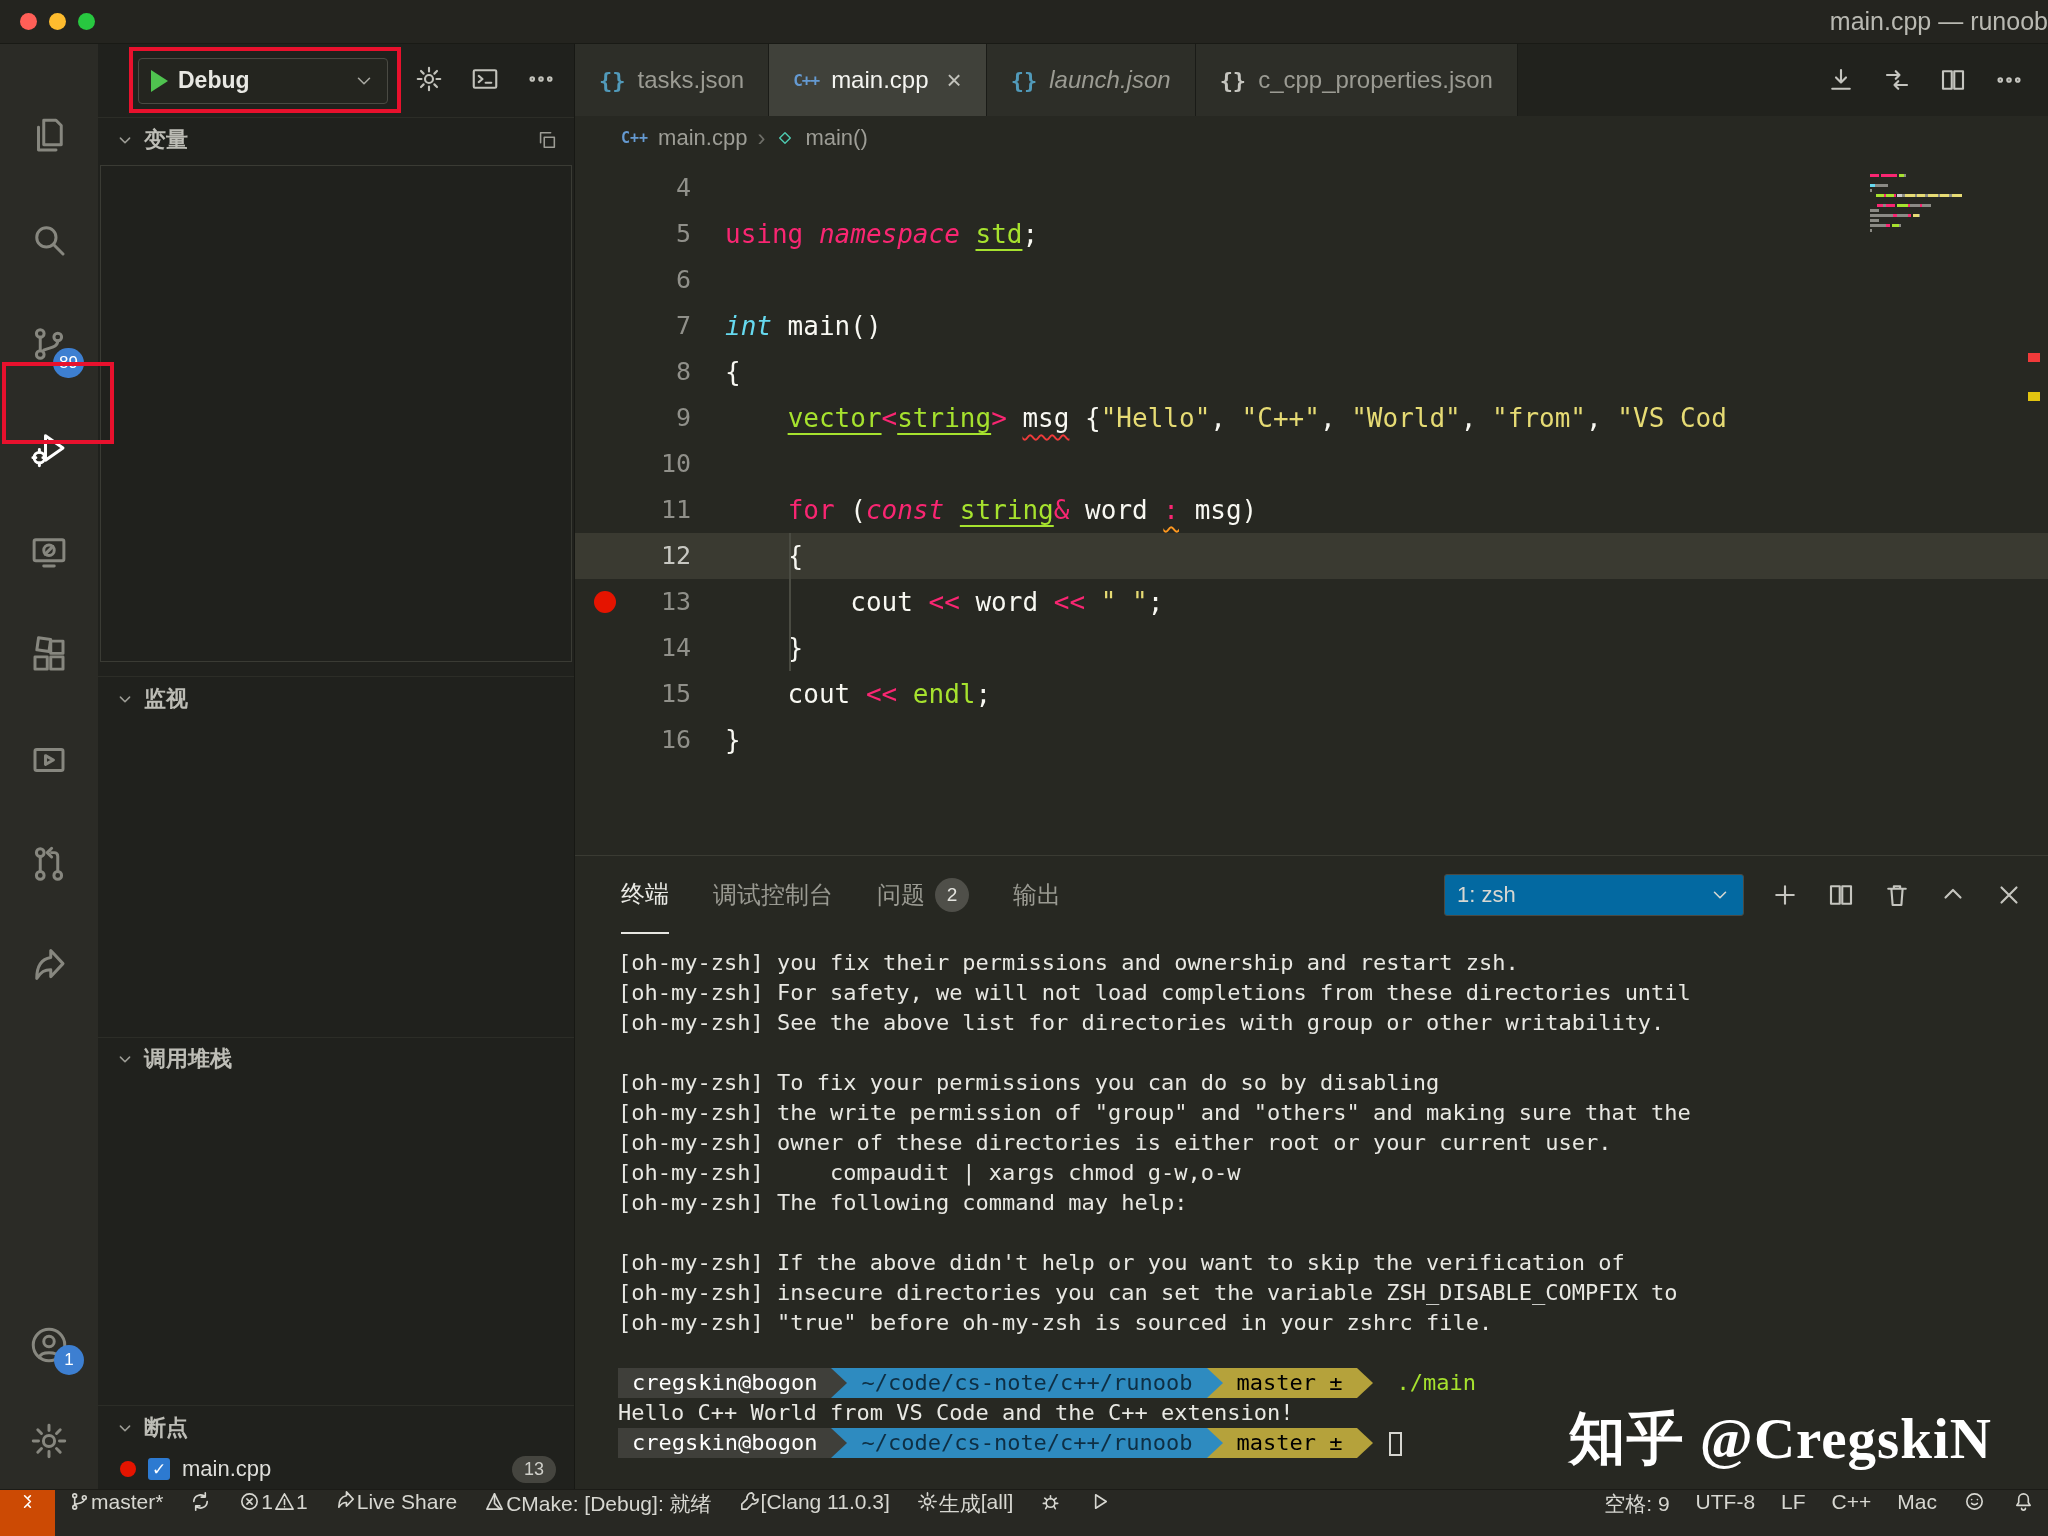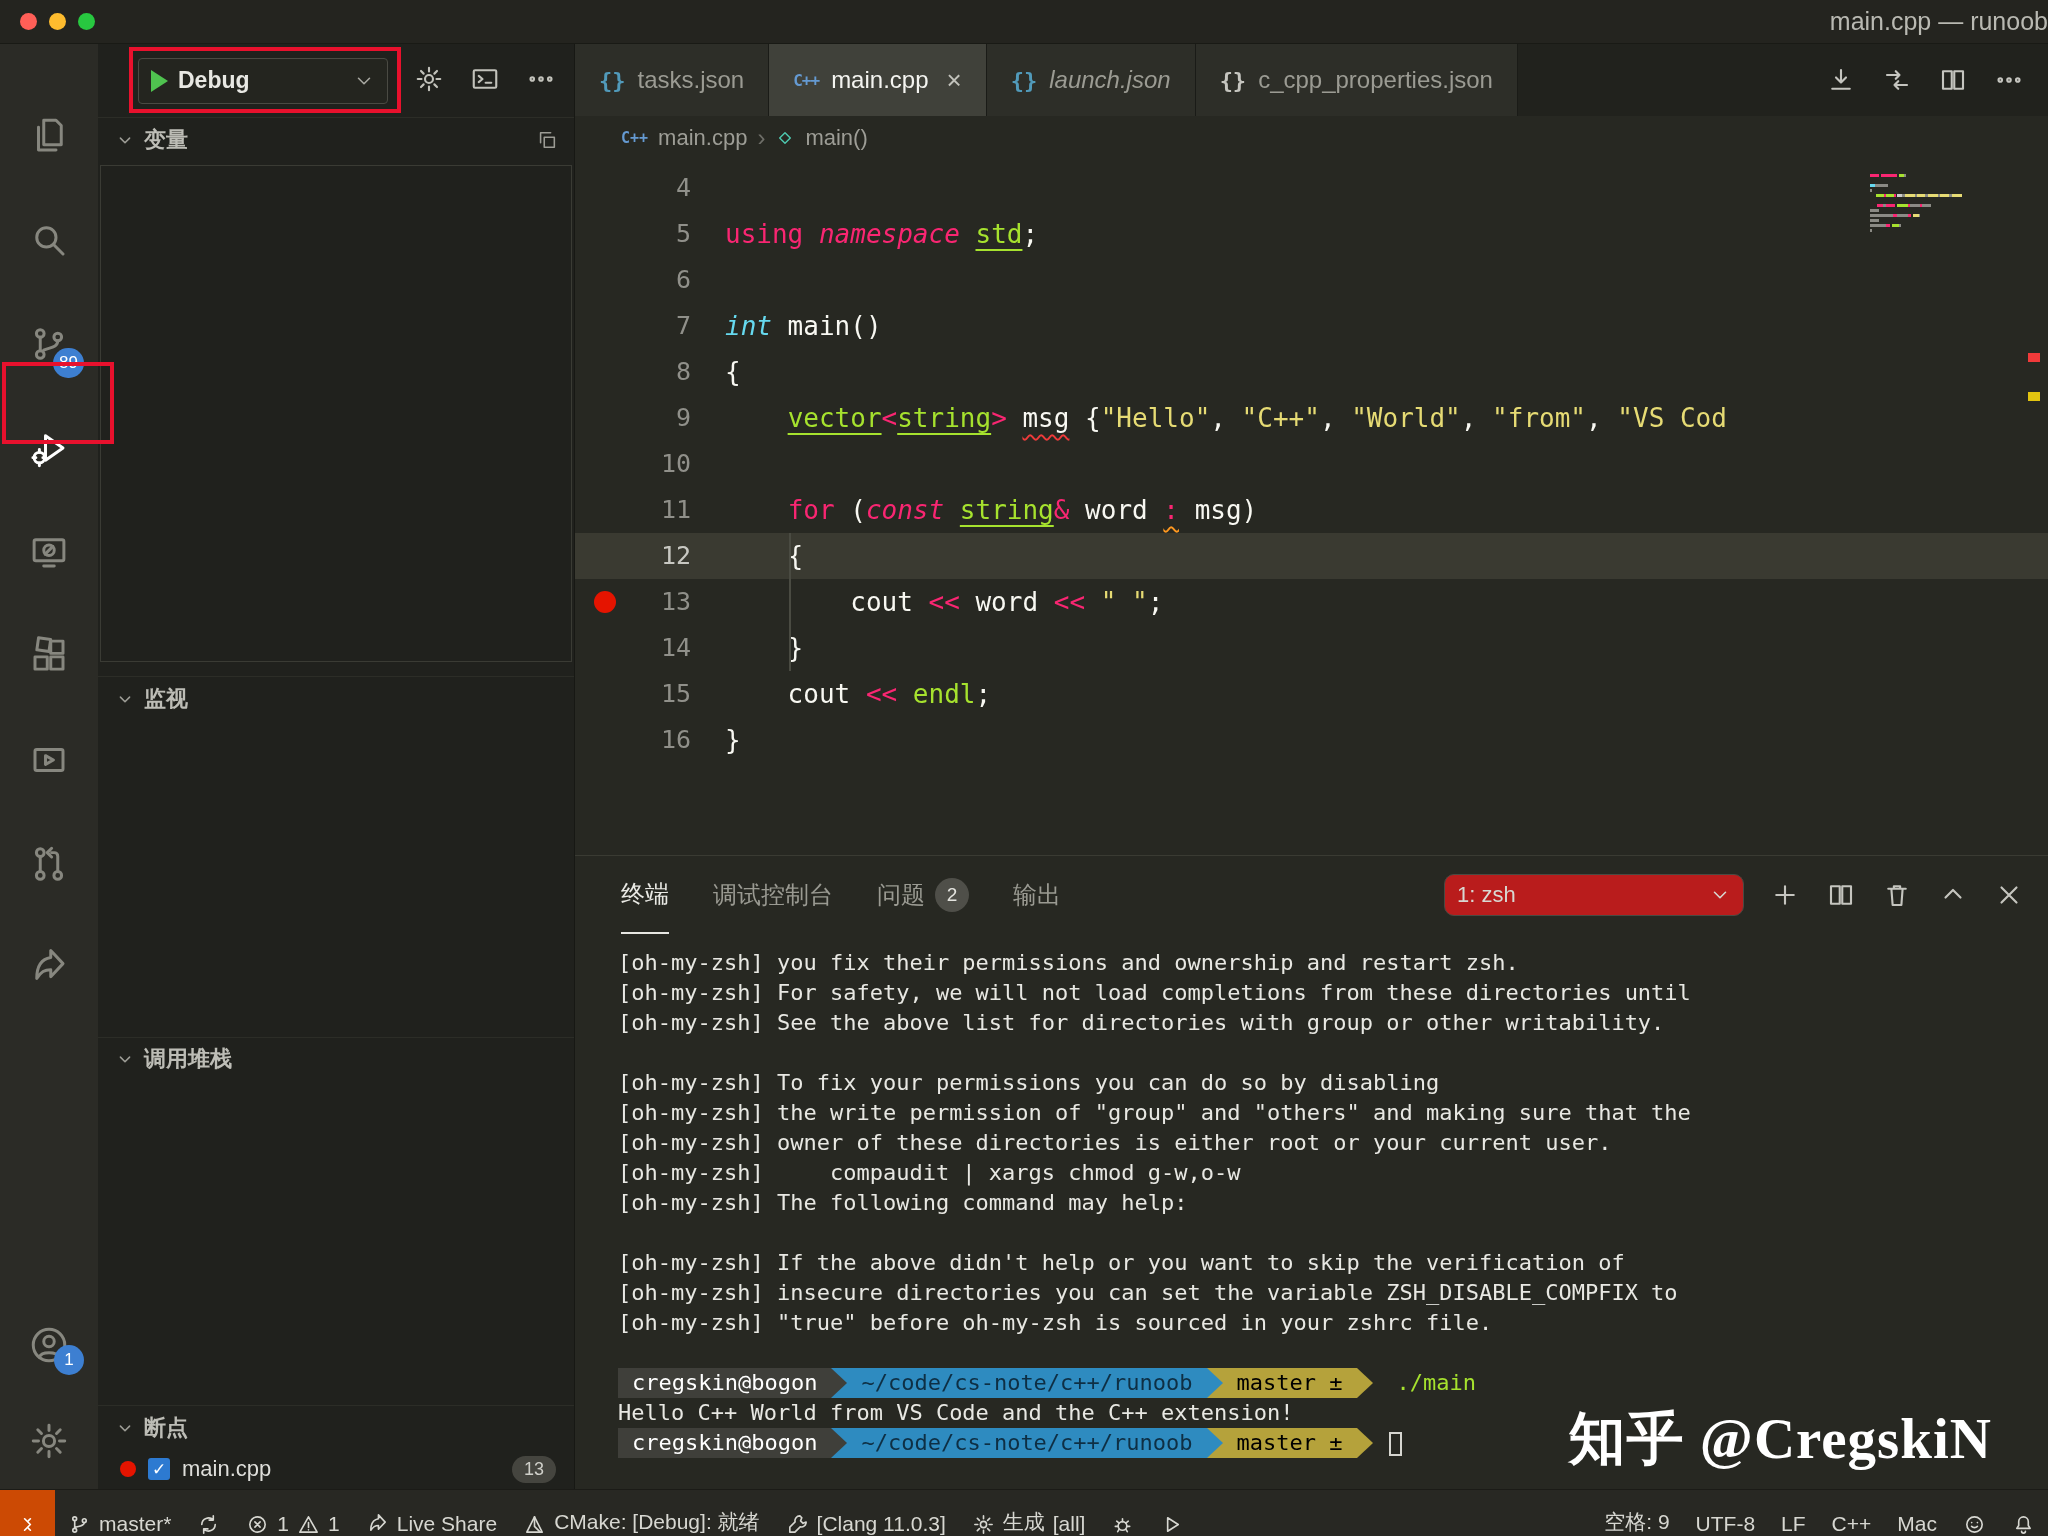--- a/index.html
+++ b/index.html
@@ -101,21 +101,21 @@
   .rm-yellow { top:233px; background:#e2c410; }
 
   
   .panel { height:634px; flex:none; border-top:1px solid #3a3b33; display:flex; flex-direction:column; background:#272822; }
   .panel-header { height:78px; display:flex; align-items:center; padding:0 24px 0 46px; gap:44px; flex:none; }
   .ptab { font-size:24px; color:#9a9a92; height:78px; display:flex; align-items:center; gap:10px; }
   .ptab.active { color:#eaeae5; border-bottom:2px solid #e7e7e2; }
   .pbadge { background:#4f4f49; color:#e4e4df; width:34px; height:34px; border-radius:50%; font-size:19px;
             display:flex; align-items:center; justify-content:center; }
   .panel-right { margin-left:auto; display:flex; align-items:center; gap:26px; color:#c5c5bf; }
-  .shell-select { width:300px; height:42px; border:1px solid #4a4a43; background:#b91c1c; border-radius:10px;
+  .shell-select { width:300px; height:42px; border:1px solid #4a4a43; background:#0369a1; border-radius:3px;
                   display:flex; align-items:center; padding:16px 12px; color:#d8d8d2; font-size:22px; }
   .shell-select span { flex:1; }
   .panel-right .ic { width:30px; height:30px; }
 
   .terminal { flex:1; padding:14px 0 0 43px; font-family:"DejaVu Sans Mono", monospace; font-size:22px; color:#e8e8e3; overflow:hidden; }
   .t-line { height:30px; line-height:30px; white-space:pre; }
   .pseg { display:inline-block; padding:0 14px; height:30px; line-height:30px; vertical-align:top; }
   .seg-user { background:#3f3f3a; color:#ffffff; }
   .seg-path { background:#2e8bc0; color:#0e2f44; }
   .seg-git  { background:#b5a23b; color:#000000; }
@@ -126,21 +126,21 @@
   .a-path { background:#b5a23b; } .a-path::after { border-left-color:#2e8bc0; }
   .a-git  { background:transparent; } .a-git::after { border-left-color:#b5a23b; }
   .t-cmd { color:#a6e22e; margin-left:24px; }
   .t-cursor { display:inline-block; width:13px; height:24px; border:2px solid #d6d6d0; margin-left:16px; vertical-align:middle; }
 
   
   .statusbar { height:47px; background:#282823; border-top:1px solid #1b1b17; display:flex; align-items:stretch;
                color:#d7d7d1; font-size:21px; flex:none; }
   .sb-left, .sb-right { display:flex; align-items:stretch; }
   .sb-right { margin-left:auto; }
-  .sb-item { display:flex; align-items:flex-end; gap:8px; padding:0 13px; }
+  .sb-item { display:flex; align-items:flex-start; padding:0 13px; }
   .sb-item .ic { width:23px; height:23px; }
   .sb-remote { background:#cc4a04; color:#fff; padding:0 16px; }
 
   
   .annotation { position:absolute; border:4px solid #e8112d; z-index:60; }
   .anno-debug-select { left:129px; top:47px; width:272px; height:66px; }
   .anno-debug-activity { left:2px; top:362px; width:112px; height:82px; }
   .watermark { position:absolute; right:56px; bottom:58px; z-index:55; color:#ffffff; font-size:57px; font-weight:700;
                font-family:"Liberation Serif", serif; letter-spacing:1px; }
 

